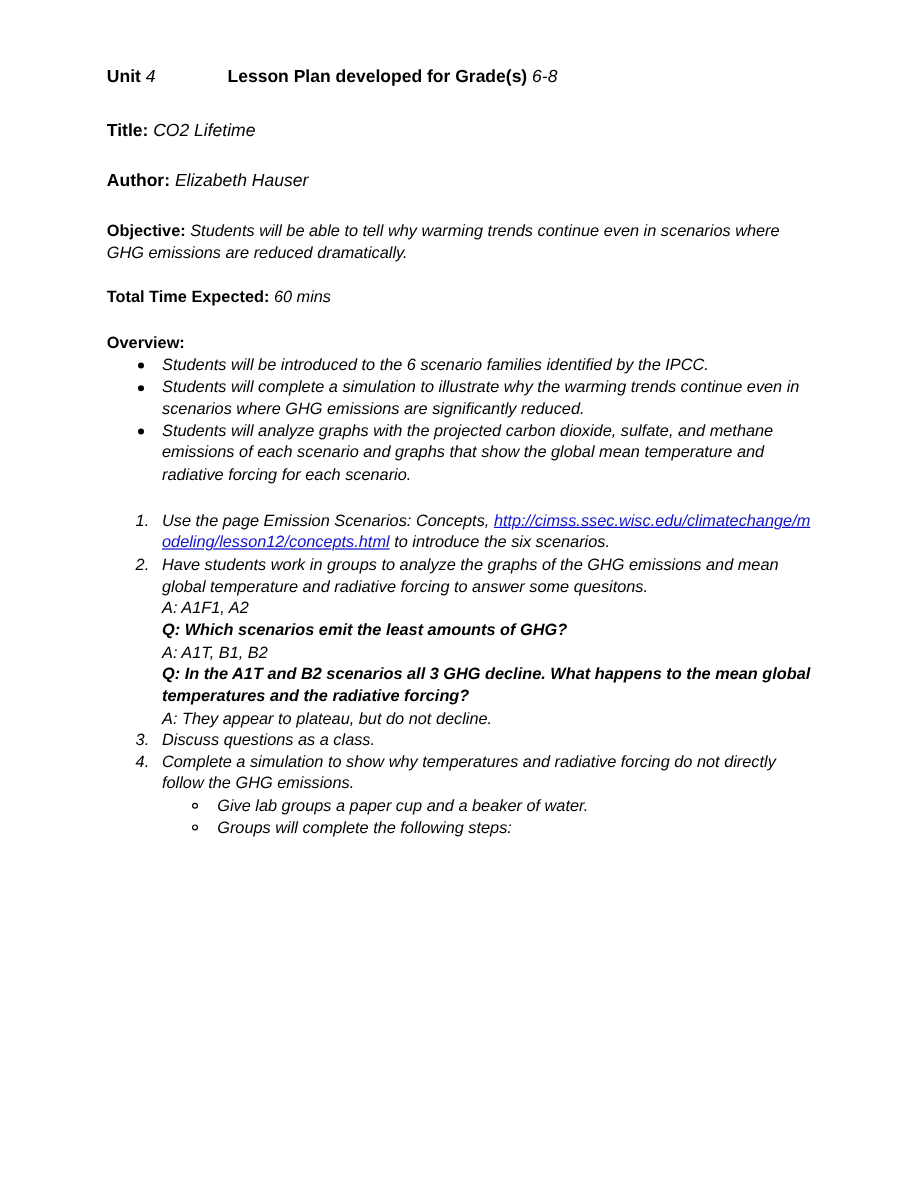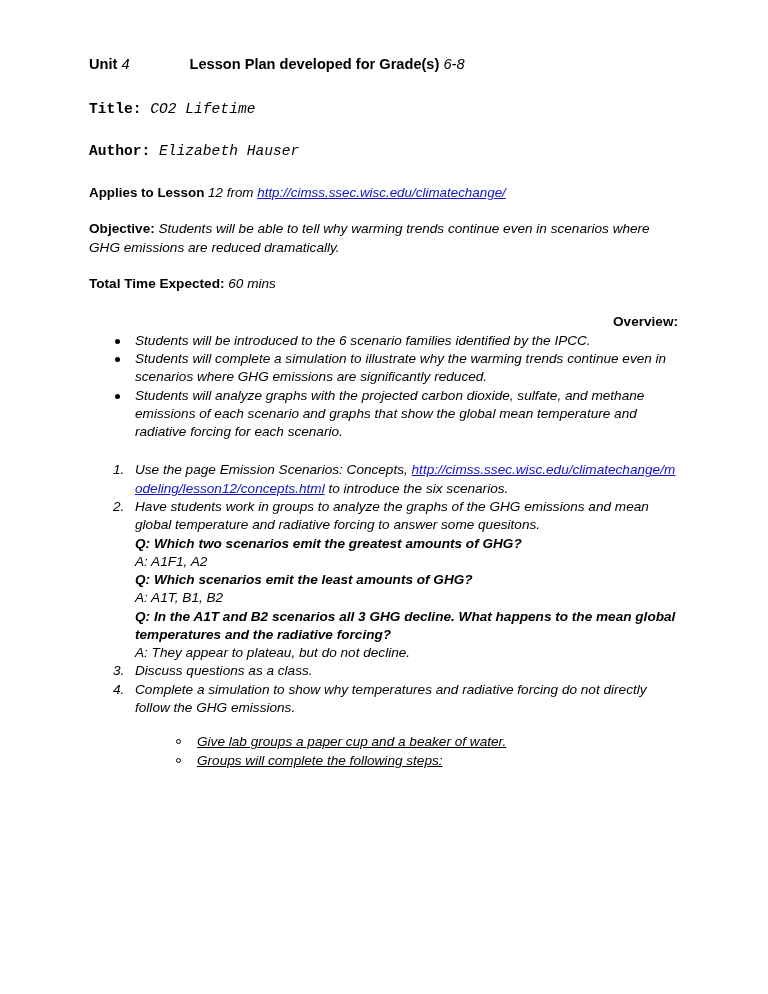--- a/index.html
+++ b/index.html
@@ -44,21 +44,20 @@
   }
   .header-line .gap {
     display: inline-block;
     width: 60px;
   }
 
   .titleline {
     font-size: 14.6px;
     margin: 0 0 24px 0;
     line-height: 1.25;
-    font-family: Liberation Mono, monospace;
   }
 
   .appliesline {
     font-size: 13.4px;
     margin: 0 0 19px 0;
     line-height: 1.3;
   }
 
   .objective {
     font-size: 13.6px;
@@ -70,21 +69,20 @@
     font-size: 13.6px;
     margin: 0 0 20px 0;
     line-height: 1.3;
   }
 
   .section-head {
     font-weight: bold;
     font-size: 13.6px;
     margin: 0 0 1px 0;
     line-height: 1.3;
-    text-align: right;
   }
 
   a.link, .link {
     color: #1111cc;
     text-decoration: underline;
     font-style: italic;
     word-break: break-all;
   }
 
   
@@ -144,23 +142,22 @@
     font-style: italic;
   }
   .qa.a {
     font-weight: normal;
     font-style: italic;
   }
 
   
   ul.sub {
     list-style: none;
-    margin: 16px;
-    padding: 0;
-    text-decoration: underline;
+    margin: 0;
+    padding: 0;
   }
   ul.sub > li {
     position: relative;
     padding-left: 46px;
     font-style: italic;
     font-size: 13.6px;
     line-height: 1.345;
   }
   ul.sub > li::before {
     content: "";
@@ -185,23 +182,20 @@
     </div>
 
     <div class="titleline">
       <span class="lbl">Title:</span><span> </span><span class="val">CO2 Lifetime</span>
     </div>
 
     <div class="titleline">
       <span class="lbl">Author:</span><span> </span><span class="val">Elizabeth Hauser</span>
     </div>
 
-    <div class="appliesline">
-      <span class="lbl">Applies to Lesson</span><span> </span><span class="val">12</span><span> </span><span class="val">from</span><span> </span><a class="link" href="#">http://cimss.ssec.wisc.edu/climatechange/</a>
-    </div>
 
     <div class="objective">
       <span class="lbl">Objective:</span><span> </span><span class="val">Students will be able to tell why warming trends continue even in scenarios where GHG emissions are reduced dramatically.</span>
     </div>
 
     <div class="totaltime">
       <span class="lbl">Total Time Expected:</span><span> </span><span class="val">60 mins</span>
     </div>
 
     <div class="section-head">Overview:</div>
@@ -214,21 +208,20 @@
     <ol class="seq">
 
       <li>
         <span>Use the page Emission Scenarios: Concepts,</span>
         <a class="link" href="#">http://cimss.ssec.wisc.edu/climatechange/modeling/lesson12/concepts.html</a>
         <span>to introduce the six scenarios.</span>
       </li>
 
       <li>
         <span>Have students work in groups to analyze the graphs of the GHG emissions and mean global temperature and radiative forcing to answer some quesitons.</span>
-        <span class="qa q">Q: Which two scenarios emit the greatest amounts of GHG?</span>
         <span class="qa a">A: A1F1, A2</span>
         <span class="qa q">Q: Which scenarios emit the least amounts of GHG?</span>
         <span class="qa a">A: A1T, B1, B2</span>
         <span class="qa q">Q: In the A1T and B2 scenarios all 3 GHG decline. What happens to the mean global temperatures and the radiative forcing?</span>
         <span class="qa a">A: They appear to plateau, but do not decline.</span>
       </li>
 
       <li>Discuss questions as a class.</li>
 
       <li>

